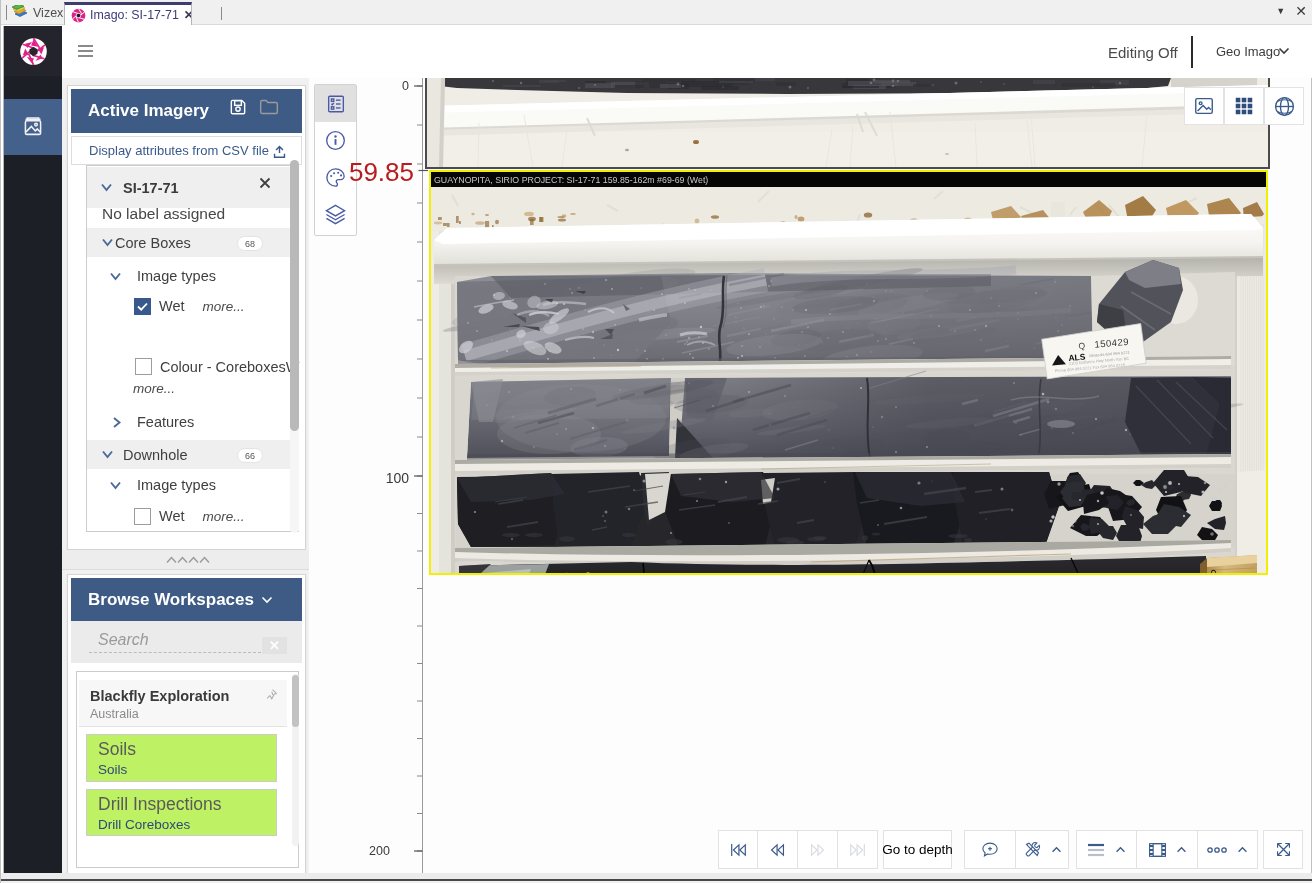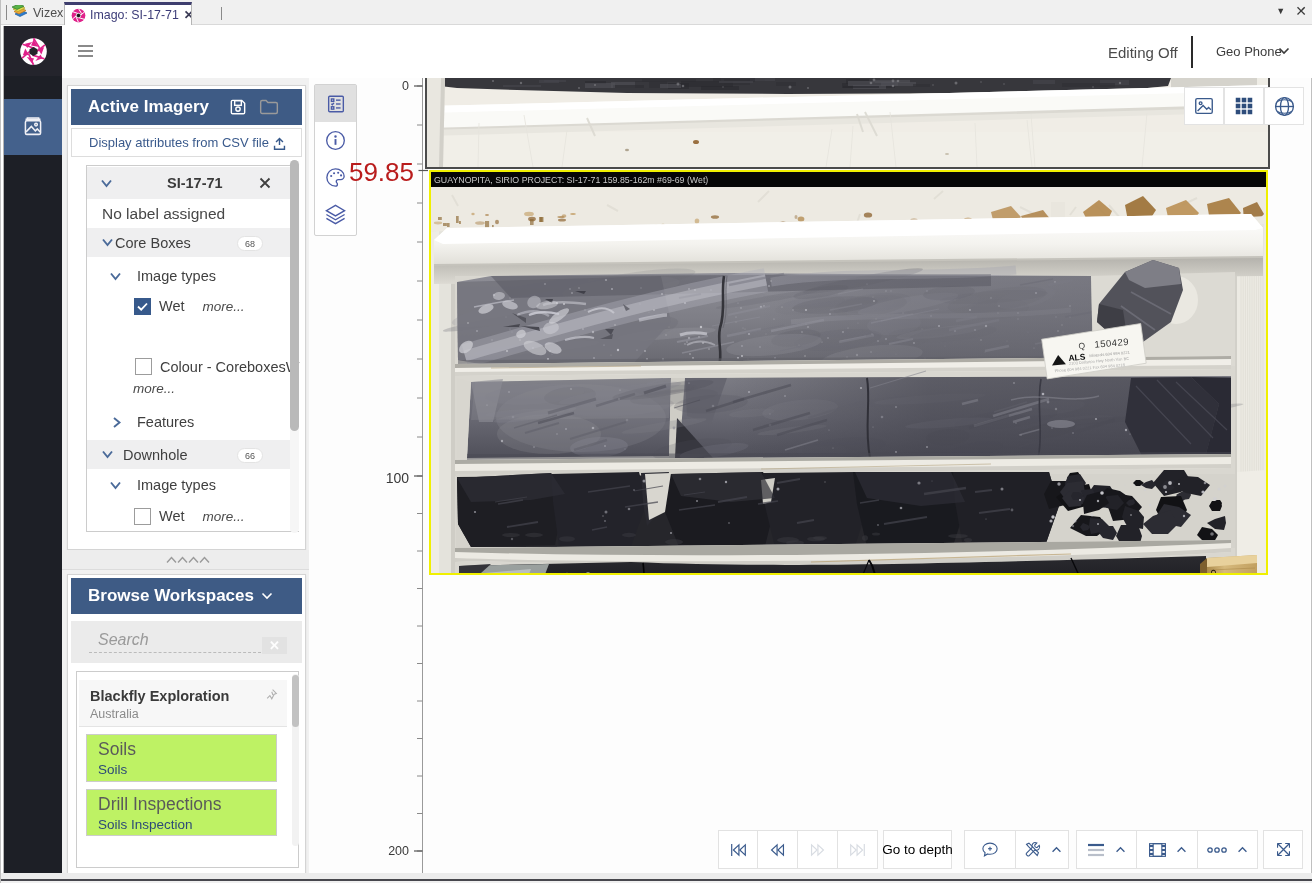--- a/index.html
+++ b/index.html
@@ -30,21 +30,21 @@
 #sidebar { position:absolute; left:3px; top:26px; width:58px; height:850px; background:#1d1f26; }
 #frameline { position:absolute; left:2px; top:26px; width:1px; height:855px; background:#b5b5b5; }
 #logosq { position:absolute; left:0; top:0; width:58px; height:50px; background:#24242c; }
 #sideblue { position:absolute; left:0; top:73px; width:58px; height:56px; background:#44618c; }
 
 
 #leftcol { position:absolute; left:61px; top:78px; width:247px; height:796px; background:#f1f1f1; }
 .panelbox { position:absolute; left:5px; width:239px; background:#fff; border:1px solid #d4d4d4; box-shadow:0 1px 2px rgba(0,0,0,0.08); }
 #panel1 { top:7px; height:465px; }
 #panel2 { top:496px; height:300px; }
-.bluehead { position:relative; margin:3px; height:36px; background:#3e5b85; color:#fff; display:flex; align-items:center; }
+.bluehead { position:relative; margin:3px; height:44px; background:#3e5b85; color:#fff; display:flex; align-items:center; }
 .bluehead .t { font-size:17px; font-weight:bold; margin-left:17px; }
 #csvrow { position:relative; margin:3px; margin-top:3px; height:29px; border:1px solid #ddd; display:flex; align-items:center; }
 #csvrow span { color:#3a5a8c; font-size:13px; margin-left:17px; }
 
 
 #tree { position:absolute; left:18px; top:79px; width:213px; height:367px; border:1px solid #ccc; border-right:none; }
 .trow { position:absolute; left:0; width:204px; display:flex; align-items:center; color:#3f3f3f; font-size:14.5px; }
 .trow.gray { background:#efeff0; }
 .chev { width:15px; height:15px; flex:none; }
 .badge { position:absolute; right:28px; top:50%; margin-top:-7px; width:26px; height:15px; background:#fff; border:1px solid #e3e3e3; border-radius:8px; font-size:9px; color:#555; text-align:center; line-height:14px; }
@@ -135,21 +135,21 @@
   </div>
 
   <div id="header"></div>
   <div id="burger">
       <div></div>
       <div></div>
       <div></div>
     </div>
   <div id="editoff">Editing Off</div>
   <div id="hdrdiv"></div>
-  <div id="geojohn">Geo Phone</div>
+  <div id="geojohn">Geo Imago</div>
   <svg class="abs" style="left:1277px;top:47px" width="12" height="8" viewBox="0 0 12 8">
       <path d="M1.5 1.5 L6 6 L10.5 1.5" stroke="#3c3c3c" stroke-width="1.6" fill="none"></path>
     </svg>
 
   <div id="frameline"></div>
   <div id="sidebar">
     <div id="logosq">
       <svg style="position:absolute;left:15px;top:11px" width="29" height="29" viewBox="0 0 24 24">
         <circle cx="12" cy="12" r="11" fill="#ffffff"></circle>
         <g stroke="#e0218a" stroke-width="1.4">
@@ -196,21 +196,21 @@
         </svg>
       </div>
       <div id="csvrow">
         <span>Display attributes from CSV file</span>
         <svg style="position:absolute;left:199px;top:6px" width="17" height="17" viewBox="0 0 24 24" fill="#37598b">
           <path d="M11 14 L13 14 L13 7.5 L16.2 10.7 L17.6 9.3 L12 3.7 L6.4 9.3 L7.8 10.7 L11 7.5 Z"></path>
           <path d="M4 15 L6 15 L6 19 L18 19 L18 15 L20 15 L20 21 L4 21 Z"></path>
         </svg>
       </div>
       <div id="tree">
-        <div class="trow gray" style="top:1px;height:32px;gap:44px;">
+        <div class="trow gray" style="top:1px;height:41px;">
           <svg class="chev" style="margin-left:12px" viewBox="0 0 15 15">
               <path d="M3 4.5 L7.5 10 L12 4.5" stroke="#4a6a99" stroke-width="1.9" fill="none"></path>
             </svg>
           <span style="margin-left:9px;font-weight:bold;color:#3a3a3a">SI-17-71</span>
           <svg style="position:absolute;left:172px;top:10px" width="12" height="12" viewBox="0 0 12 12">
               <path d="M1.5 1.5 L10.5 10.5 M10.5 1.5 L1.5 10.5" stroke="#3f3f3f" stroke-width="1.8"></path>
             </svg>
         </div>
         <div class="trow" style="top:36px;height:24px;">
             <span style="margin-left:15px;font-size:15.5px;color:#474747">No label assigned</span>
@@ -306,21 +306,21 @@
           <svg style="position:absolute;right:9px;top:8px" width="13" height="13" viewBox="0 0 24 24" fill="none" stroke="#b0b0b0" stroke-width="2">
               <path d="M14 3 L21 10 L17 11.5 L12.5 20 L9 14 L4 19 M12.5 7 L14.5 13"></path>
             </svg>
         </div>
         <div class="wscard" id="card2">
             <span class="big">Soils</span>
             <span class="sub">Soils</span>
           </div>
         <div class="wscard" id="card3">
             <span class="big">Drill Inspections</span>
-            <span class="sub">Soils Inspection</span>
+            <span class="sub">Drill Coreboxes</span>
           </div>
         <div id="cardscroll">
             <div class="thumb"></div>
           </div>
       </div>
     </div>
   </div>
 
   <div id="viewer">
     <div id="vtoolbar">
@@ -1342,19 +1342,19 @@
           <path d="M3 3 L17 17 M17 3 L3 17"></path>
           <path d="M3 3 L8 3 M3 3 L3 8 M17 3 L12 3 M17 3 L17 8 M3 17 L8 17 M3 17 L3 12 M17 17 L12 17 M17 17 L17 12" stroke-width="1.3"></path>
         </svg>
       </div>
     </div>
   </div>
 
   <div class="abs" style="left:368px;top:79px;width:40px;text-align:right;font-size:12.5px;color:#3a3a3a;">0</div>
   <div class="abs" style="left:308px;top:157px;width:105px;text-align:right;font-size:26px;color:#b91c1c;">59.85</div>
   <div class="abs" style="left:368px;top:470px;width:40px;text-align:right;font-size:14px;color:#3a3a3a;">100</div>
-  <div class="abs" style="left:368px;top:844px;width:40px;text-align:right;font-size:12.5px;color:#3a3a3a;">200</div>
+  <div class="abs" style="left:368px;top:844px;width:40px;text-align:left;font-size:12.5px;color:#3a3a3a;">200</div>
 
   <div id="footer">
       <div class="dk"></div>
       <div class="lt"></div>
     </div>
 </div>
 
 </body></html>

